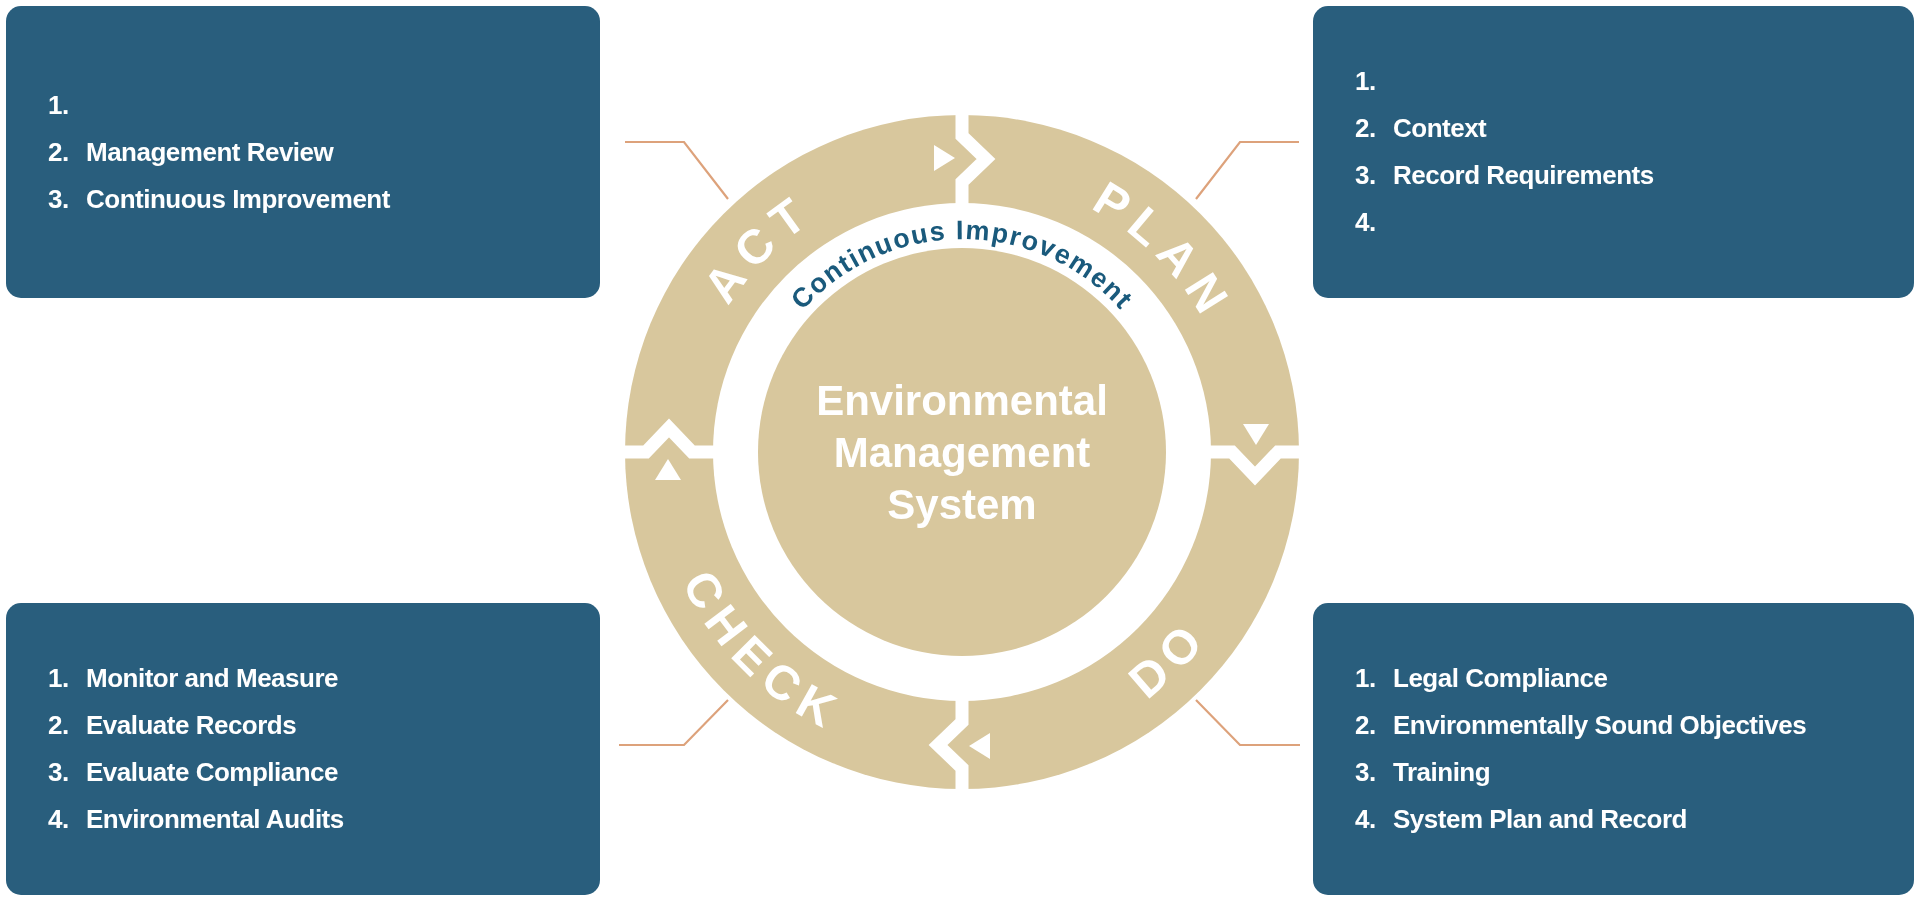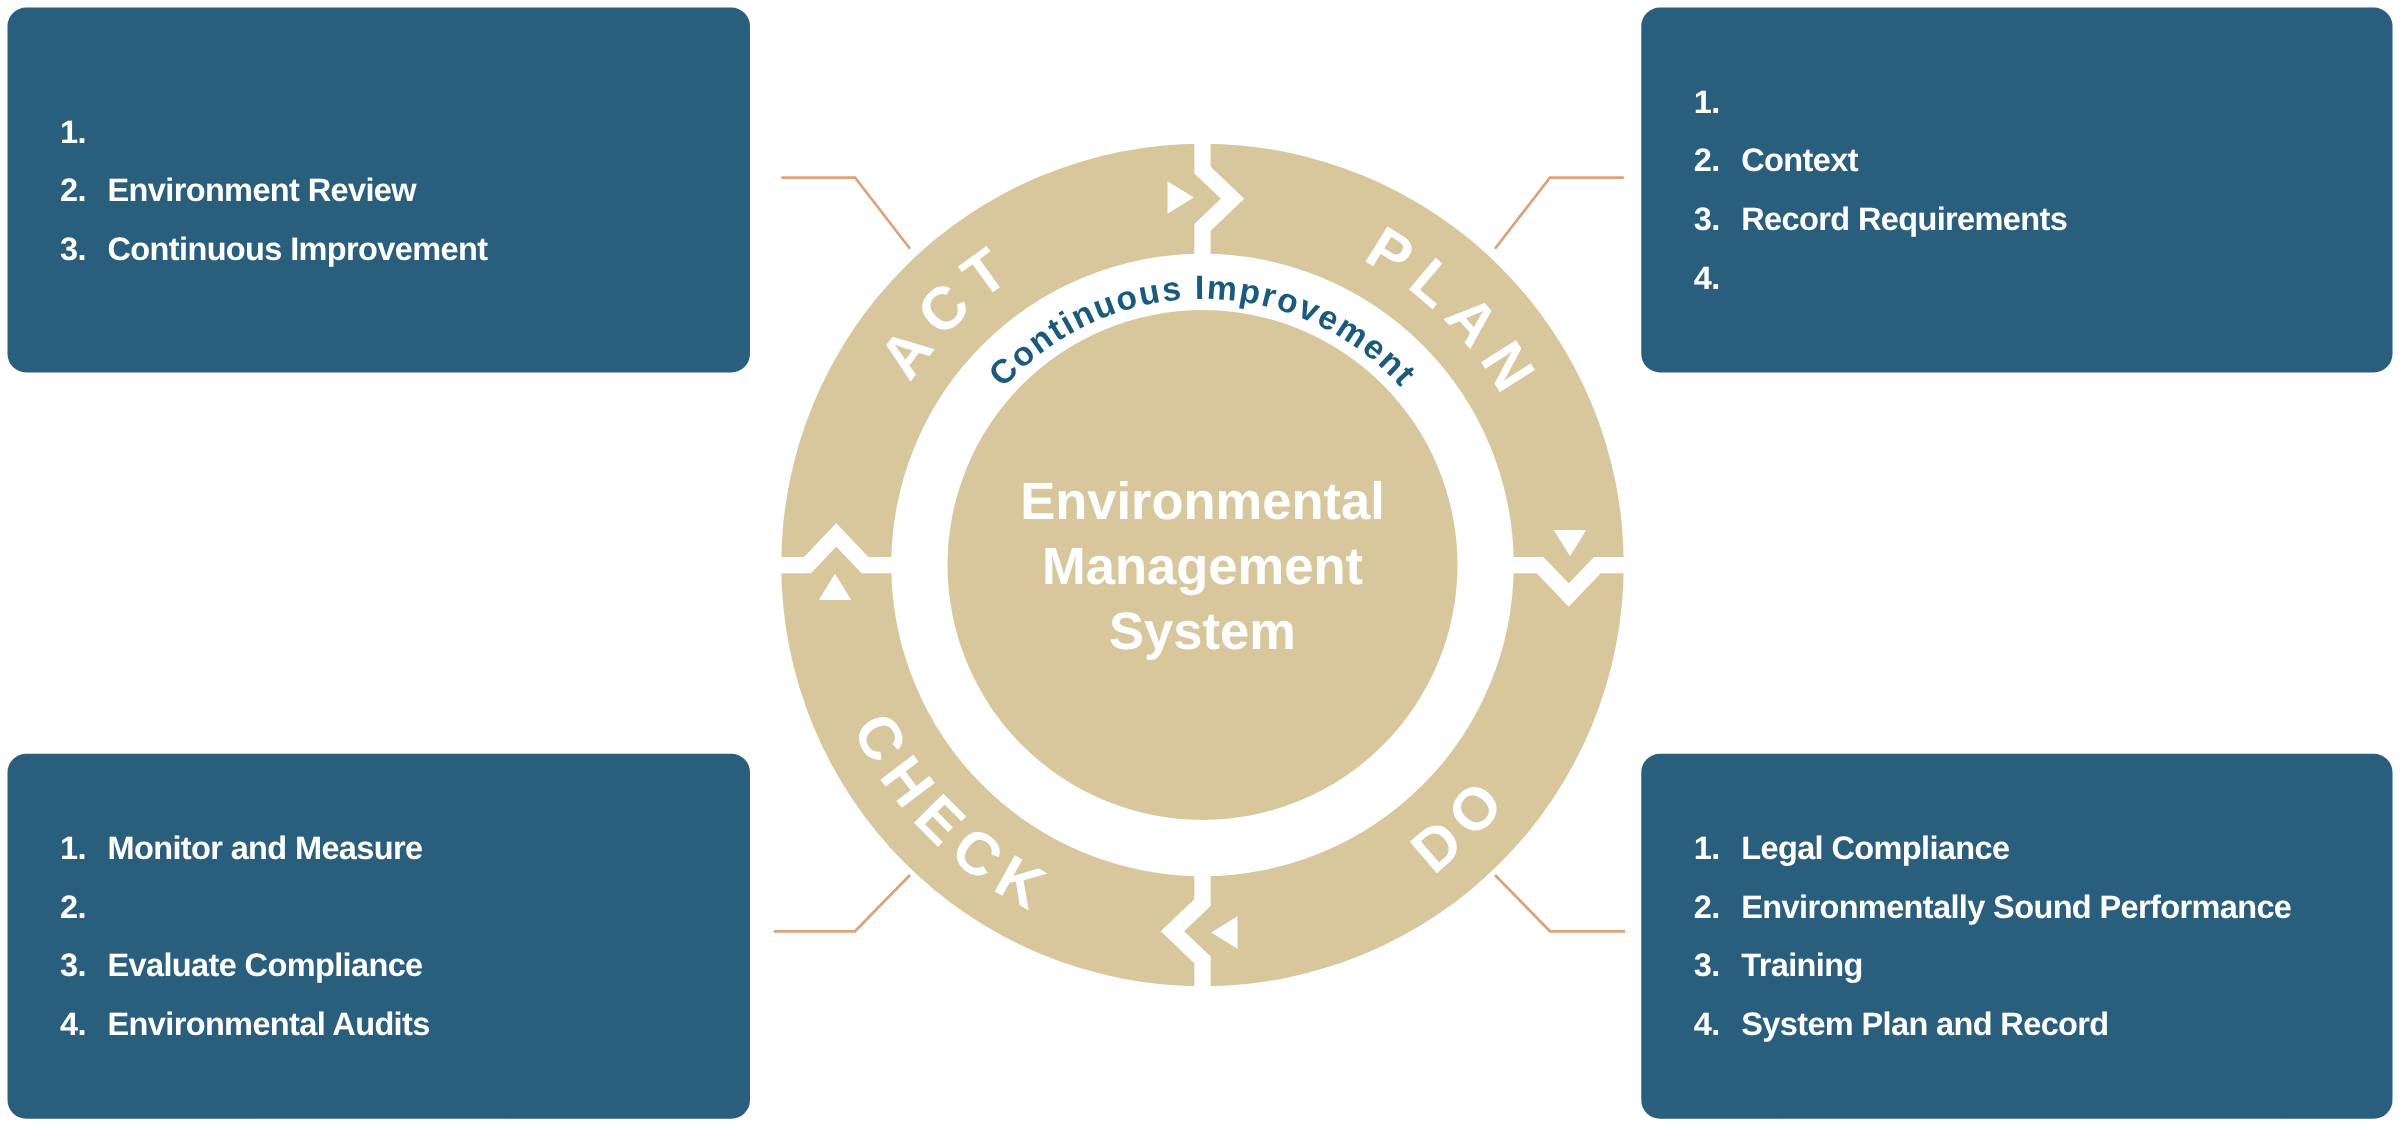--- a/index.html
+++ b/index.html
@@ -105,21 +105,21 @@
     <text class="center-title" x="962" y="519">System</text>
   </svg>
 
   <div class="info-box box-tl">
     <ol class="info-list">
       <li class="info-item">
         <span class="item-num">1.</span>
       </li>
       <li class="info-item">
         <span class="item-num">2.</span>
-        <span class="item-text">Environment Review</span>
+        <span class="item-text">Management Review</span>
       </li>
       <li class="info-item">
         <span class="item-num">3.</span>
         <span class="item-text">Continuous Improvement</span>
       </li>
     </ol>
   </div>
 
   <div class="info-box box-tr">
     <ol class="info-list">
@@ -141,41 +141,42 @@
   </div>
 
   <div class="info-box box-bl">
     <ol class="info-list">
       <li class="info-item">
         <span class="item-num">1.</span>
         <span class="item-text">Monitor and Measure</span>
       </li>
       <li class="info-item">
         <span class="item-num">2.</span>
+        <span class="item-text">Evaluate Records</span>
       </li>
       <li class="info-item">
         <span class="item-num">3.</span>
         <span class="item-text">Evaluate Compliance</span>
       </li>
       <li class="info-item">
         <span class="item-num">4.</span>
         <span class="item-text">Environmental Audits</span>
       </li>
     </ol>
   </div>
 
   <div class="info-box box-br">
     <ol class="info-list">
       <li class="info-item">
         <span class="item-num">1.</span>
         <span class="item-text">Legal Compliance</span>
       </li>
       <li class="info-item">
         <span class="item-num">2.</span>
-        <span class="item-text">Environmentally Sound Performance</span>
+        <span class="item-text">Environmentally Sound Objectives</span>
       </li>
       <li class="info-item">
         <span class="item-num">3.</span>
         <span class="item-text">Training</span>
       </li>
       <li class="info-item">
         <span class="item-num">4.</span>
         <span class="item-text">System Plan and Record</span>
       </li>
     </ol>

